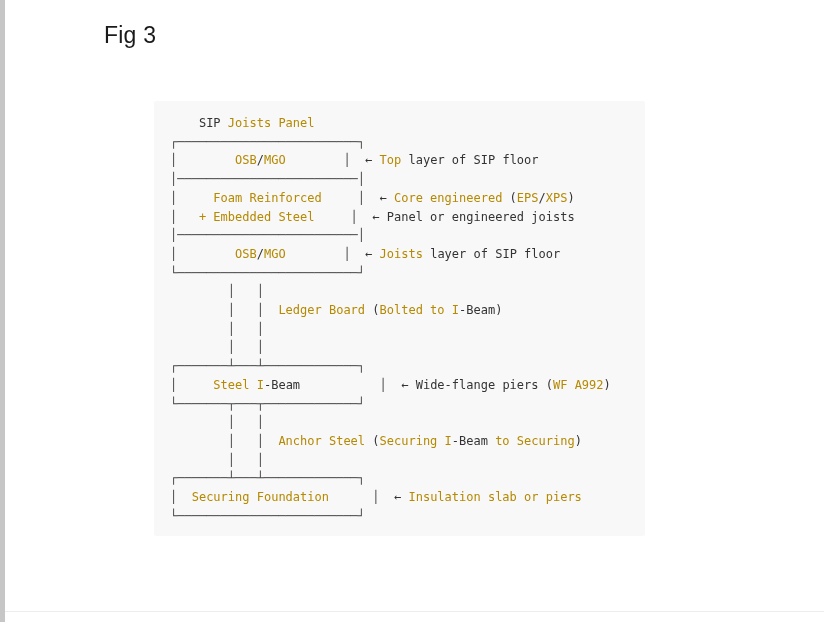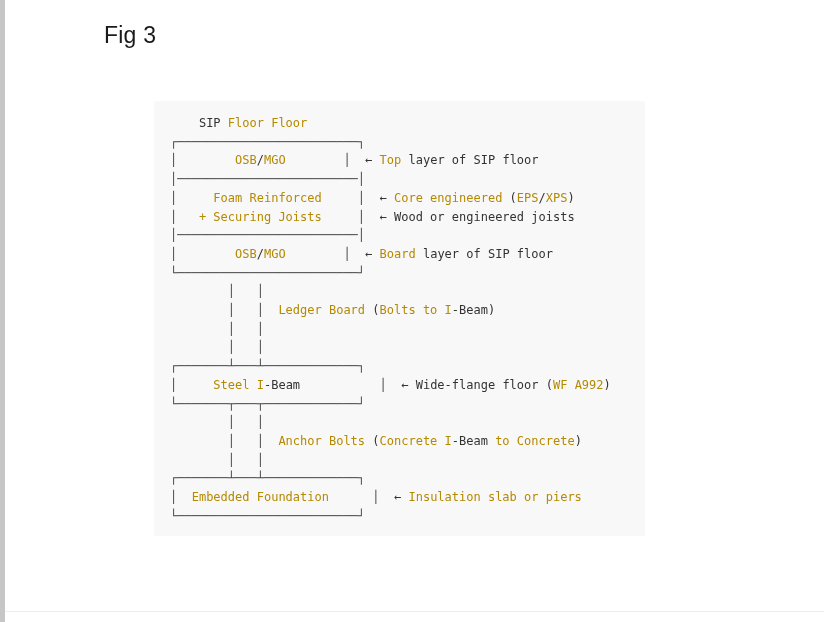--- a/index.html
+++ b/index.html
@@ -80,39 +80,39 @@
 </head>
 <body>
 
 <div id="page-edge"></div>
 
 <div id="page">
 
   <div id="fig-title">Fig 3</div>
 
   <div id="code-block">
-    <pre id="code-pre"><span><span class="tok-plain">    </span><span class="tok-plain">SIP </span><span class="tok-key">Floor Floor</span></span>
+    <pre id="code-pre"><span><span class="tok-plain">    </span><span class="tok-plain">SIP </span><span class="tok-key">Joists Panel</span></span>
 <span><span class="tok-rule">┌─────────────────────────┐</span></span>
 <span><span class="tok-rule">│        </span><span class="tok-key">OSB</span><span class="tok-plain">/</span><span class="tok-key">MGO</span><span class="tok-rule">        │</span><span class="tok-plain">  ← </span><span class="tok-key">Top</span><span class="tok-plain"> layer of SIP floor</span></span>
 <span><span class="tok-rule">│─────────────────────────│</span></span>
 <span><span class="tok-rule">│     </span><span class="tok-key">Foam Reinforced</span><span class="tok-rule">     │</span><span class="tok-plain">  ← </span><span class="tok-key">Core engineered </span><span class="tok-plain">(</span><span class="tok-key">EPS</span><span class="tok-plain">/</span><span class="tok-key">XPS</span><span class="tok-plain">)</span></span>
-<span><span class="tok-rule">│   </span><span class="tok-key">+ Securing Joists</span><span class="tok-rule">     │</span><span class="tok-plain">  ← </span><span class="tok-plain">Wood or engineered joists</span></span>
+<span><span class="tok-rule">│   </span><span class="tok-key">+ Embedded Steel</span><span class="tok-rule">     │</span><span class="tok-plain">  ← </span><span class="tok-plain">Panel or engineered joists</span></span>
 <span><span class="tok-rule">│─────────────────────────│</span></span>
-<span><span class="tok-rule">│        </span><span class="tok-key">OSB</span><span class="tok-plain">/</span><span class="tok-key">MGO</span><span class="tok-rule">        │</span><span class="tok-plain">  ← </span><span class="tok-key">Board</span><span class="tok-plain"> layer of SIP floor</span></span>
+<span><span class="tok-rule">│        </span><span class="tok-key">OSB</span><span class="tok-plain">/</span><span class="tok-key">MGO</span><span class="tok-rule">        │</span><span class="tok-plain">  ← </span><span class="tok-key">Joists</span><span class="tok-plain"> layer of SIP floor</span></span>
 <span><span class="tok-rule">└─────────────────────────┘</span></span>
 <span><span class="tok-rule">        │   │</span></span>
-<span><span class="tok-rule">        │   │  </span><span class="tok-key">Ledger Board </span><span class="tok-plain">(</span><span class="tok-key">Bolts to </span><span class="tok-key">I</span><span class="tok-plain">-Beam</span><span class="tok-plain">)</span></span>
+<span><span class="tok-rule">        │   │  </span><span class="tok-key">Ledger Board </span><span class="tok-plain">(</span><span class="tok-key">Bolted to </span><span class="tok-key">I</span><span class="tok-plain">-Beam</span><span class="tok-plain">)</span></span>
 <span><span class="tok-rule">        │   │</span></span>
 <span><span class="tok-rule">        │   │</span></span>
 <span><span class="tok-rule">┌───────┴───┴─────────────┐</span></span>
-<span><span class="tok-rule">│     </span><span class="tok-key">Steel </span><span class="tok-key">I</span><span class="tok-plain">-Beam</span><span class="tok-rule">           │</span><span class="tok-plain">  ← </span><span class="tok-plain">Wide-flange floor </span><span class="tok-plain">(</span><span class="tok-key">WF A992</span><span class="tok-plain">)</span></span>
+<span><span class="tok-rule">│     </span><span class="tok-key">Steel </span><span class="tok-key">I</span><span class="tok-plain">-Beam</span><span class="tok-rule">           │</span><span class="tok-plain">  ← </span><span class="tok-plain">Wide-flange piers </span><span class="tok-plain">(</span><span class="tok-key">WF A992</span><span class="tok-plain">)</span></span>
 <span><span class="tok-rule">└───────┬───┬─────────────┘</span></span>
 <span><span class="tok-rule">        │   │</span></span>
-<span><span class="tok-rule">        │   │  </span><span class="tok-key">Anchor Bolts </span><span class="tok-plain">(</span><span class="tok-key">Concrete </span><span class="tok-key">I</span><span class="tok-plain">-Beam</span><span class="tok-key"> to Concrete</span><span class="tok-plain">)</span></span>
+<span><span class="tok-rule">        │   │  </span><span class="tok-key">Anchor Steel </span><span class="tok-plain">(</span><span class="tok-key">Securing </span><span class="tok-key">I</span><span class="tok-plain">-Beam</span><span class="tok-key"> to Securing</span><span class="tok-plain">)</span></span>
 <span><span class="tok-rule">        │   │</span></span>
 <span><span class="tok-rule">┌───────┴───┴─────────────┐</span></span>
-<span><span class="tok-rule">│  </span><span class="tok-key">Embedded Foundation</span><span class="tok-rule">      │</span><span class="tok-plain">  ← </span><span class="tok-key">Insulation slab or piers</span></span>
+<span><span class="tok-rule">│  </span><span class="tok-key">Securing Foundation</span><span class="tok-rule">      │</span><span class="tok-plain">  ← </span><span class="tok-key">Insulation slab or piers</span></span>
 <span><span class="tok-rule">└─────────────────────────┘</span></span></pre>
   </div>
 
 </div>
 
 <div id="page-bottom-rule"></div>
 
 </body></html>

